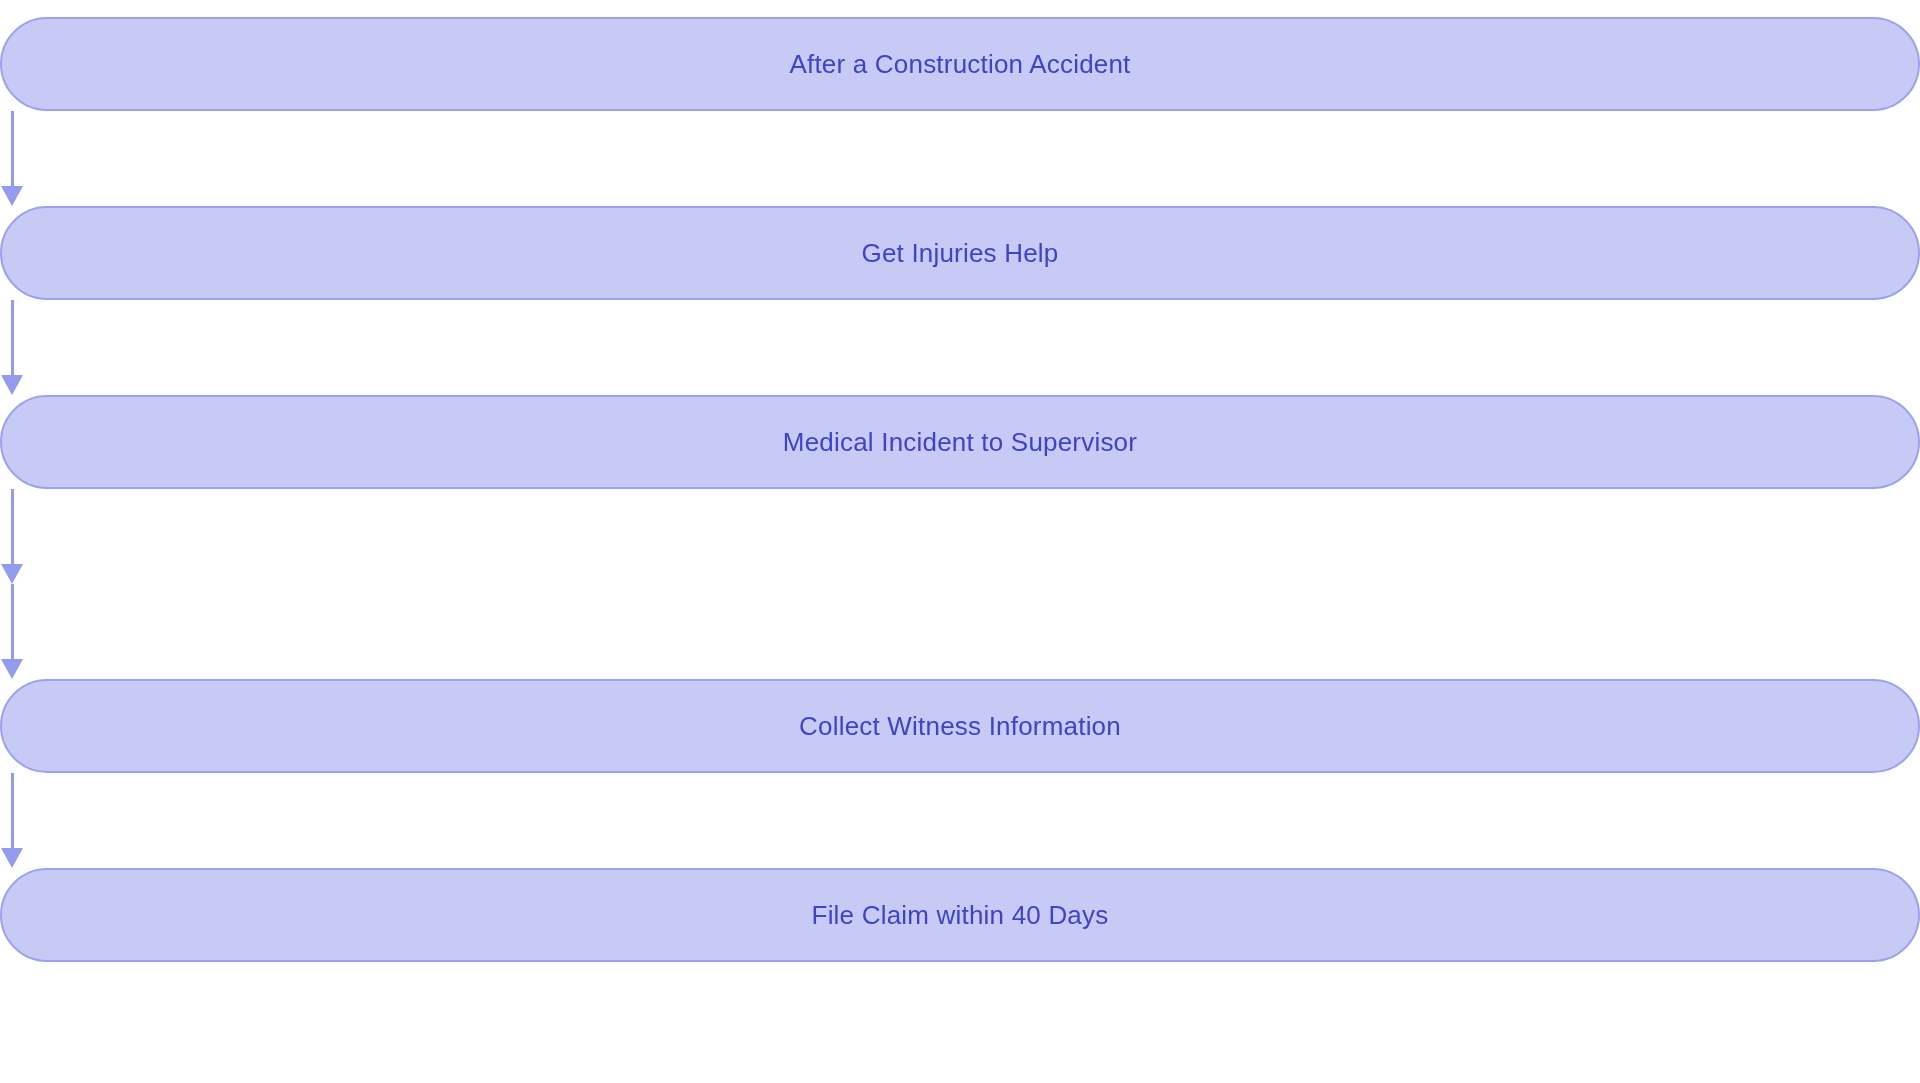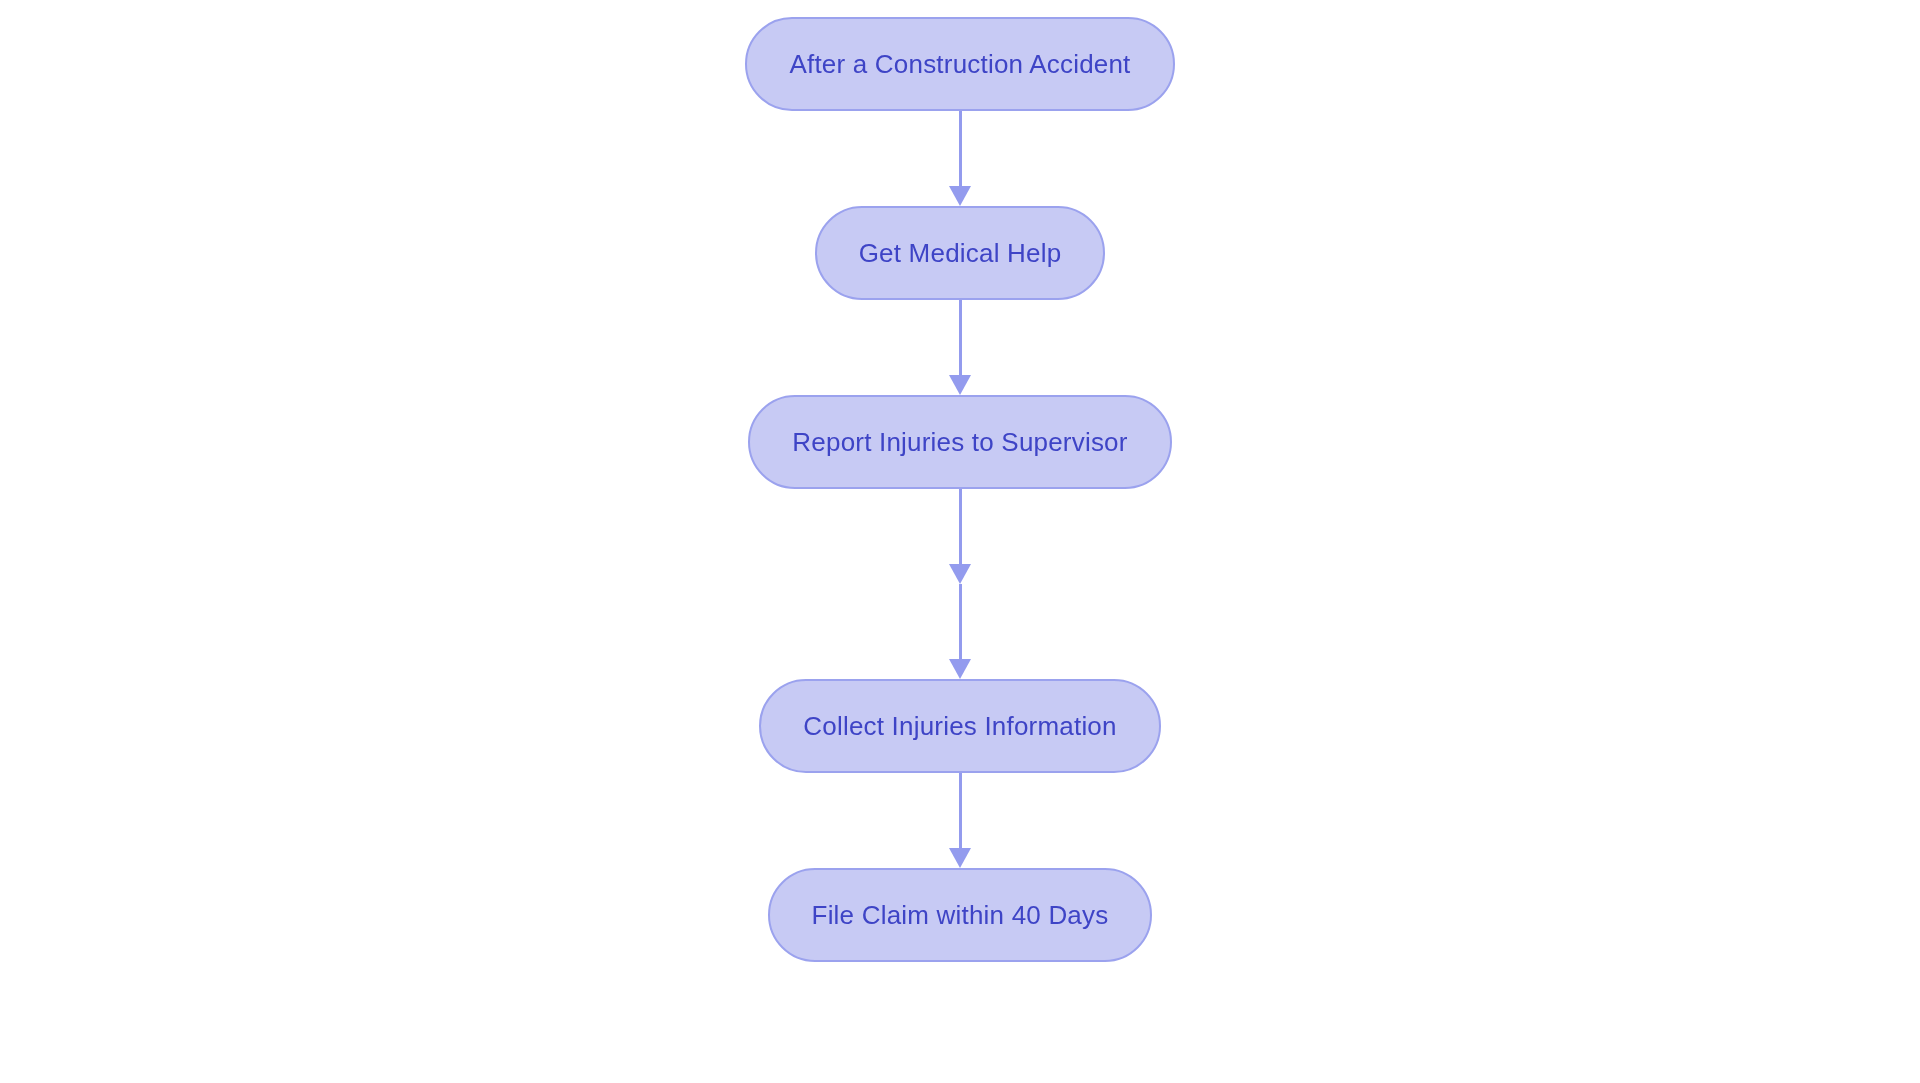--- a/index.html
+++ b/index.html
@@ -15,21 +15,20 @@
     height: 1083px;
     background: var(--background);
     font-family: "Liberation Sans", sans-serif;
     overflow: hidden;
   }
   .canvas {
     position: absolute;
     inset: 0;
     display: flex;
     flex-direction: column;
-    align-items: center;
     padding-top: 17px;
   }
   .node {
     height: 94px;
     min-width: 260px;
     padding: 0 42px;
     border-radius: 47px;
     background: var(--node-fill);
     border: 2px solid var(--node-border);
     color: var(--node-text);
@@ -72,45 +71,45 @@
   <div class="node">
     <span>After a Construction Accident</span>
   </div>
 
   <div class="arrow">
     <div class="shaft"></div>
     <div class="head"></div>
   </div>
 
   <div class="node">
-    <span>Get Medical Help</span>
+    <span>Get Injuries Help</span>
   </div>
 
   <div class="arrow">
     <div class="shaft"></div>
     <div class="head"></div>
   </div>
 
   <div class="node">
-    <span>Report Injuries to Supervisor</span>
+    <span>Medical Incident to Supervisor</span>
   </div>
 
   <div class="arrow">
     <div class="shaft"></div>
     <div class="head"></div>
   </div>
 
 
   <div class="arrow">
     <div class="shaft"></div>
     <div class="head"></div>
   </div>
 
   <div class="node">
-    <span>Collect Injuries Information</span>
+    <span>Collect Witness Information</span>
   </div>
 
   <div class="arrow">
     <div class="shaft"></div>
     <div class="head"></div>
   </div>
 
   <div class="node">
     <span>File Claim within 40 Days</span>
   </div>

